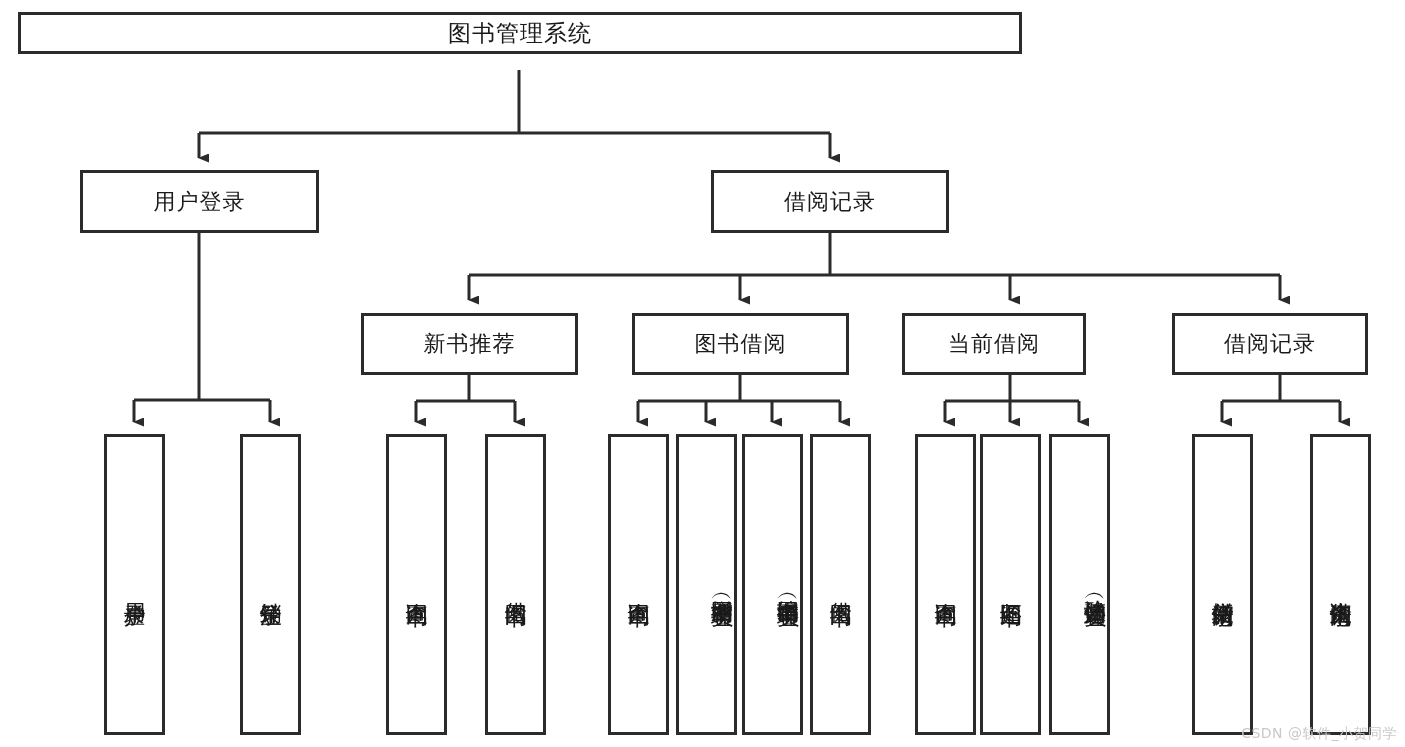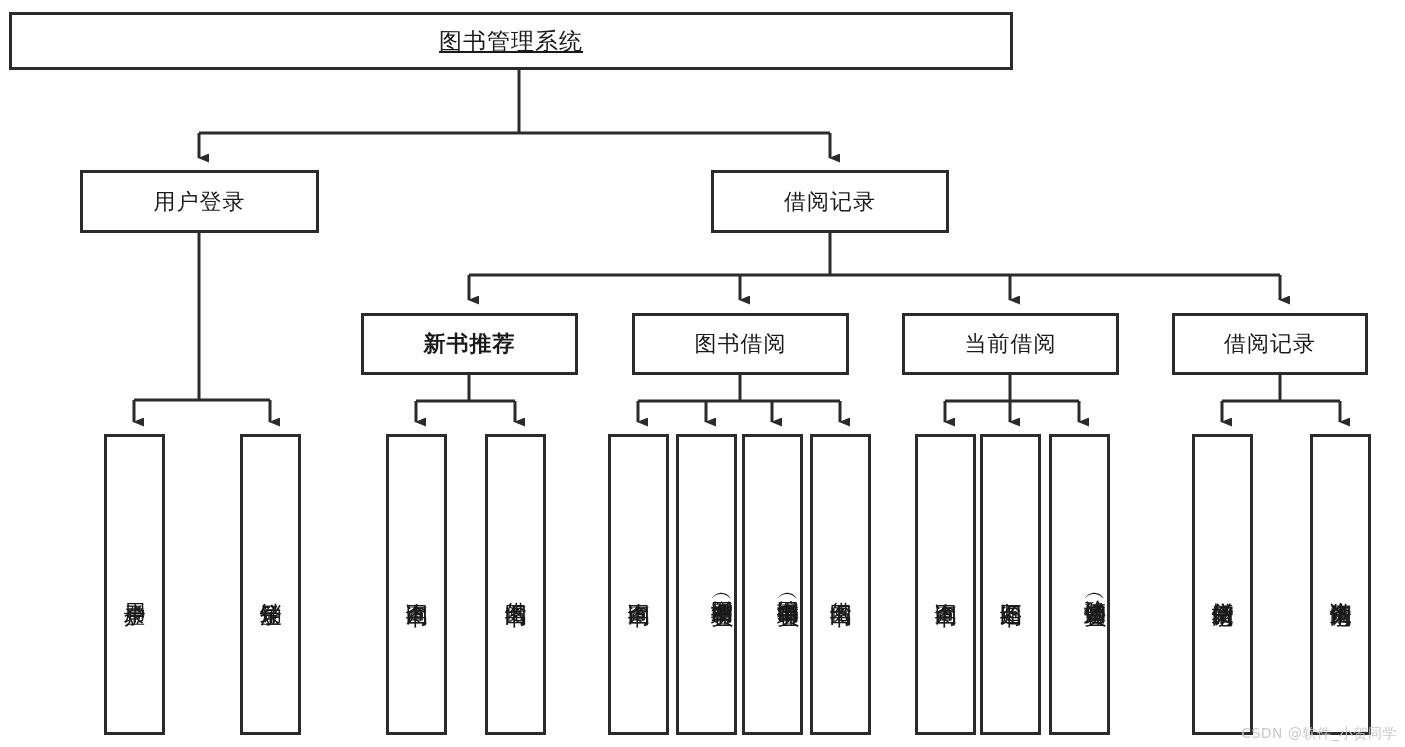--- a/index.html
+++ b/index.html
@@ -64,28 +64,28 @@
       <path d="M1010,401 L1010,422" marker-end="url(#arw)"></path>
       <path d="M1079,401 L1079,422" marker-end="url(#arw)"></path>
 
       <path d="M1280,375 L1280,401"></path>
       <path d="M1222,401 L1340,401"></path>
       <path d="M1222,401 L1222,422" marker-end="url(#arw)"></path>
       <path d="M1340,401 L1340,422" marker-end="url(#arw)"></path>
     </g>
   </svg>
 
-  <div class="node horiz" id="root" style="left:9px;top:12px;width:1004px;height:58px;text-decoration:underline;">图书管理系统</div>
+  <div class="node horiz" id="root" style="left:18px;top:12px;width:1004px;height:42px;">图书管理系统</div>
 
   <div class="node horiz" style="left:80px;top:170px;width:239px;height:63px;">用户登录</div>
   <div class="node horiz" style="left:711px;top:170px;width:238px;height:63px;">借阅记录</div>
 
-  <div class="node horiz" style="left:361px;top:313px;width:217px;height:62px;font-weight:bold;">新书推荐</div>
+  <div class="node horiz" style="left:361px;top:313px;width:217px;height:62px;">新书推荐</div>
   <div class="node horiz" style="left:632px;top:313px;width:217px;height:62px;text-align:center;">图书借阅</div>
-  <div class="node horiz" style="left:902px;top:313px;width:217px;height:62px;">当前借阅</div>
+  <div class="node horiz" style="left:902px;top:313px;width:184px;height:62px;">当前借阅</div>
   <div class="node horiz" style="left:1172px;top:313px;width:196px;height:62px;">借阅记录</div>
 
   <div class="node vert mid" style="left:104px;top:434px;width:61px;height:301px;">用户登录</div>
   <div class="node vert mid" style="left:240px;top:434px;width:61px;height:301px;">注销登录</div>
 
   <div class="node vert mid" style="left:386px;top:434px;width:61px;height:301px;">查询图书</div>
   <div class="node vert mid" style="left:485px;top:434px;width:61px;height:301px;">借阅图书</div>
 
   <div class="node vert mid" style="left:608px;top:434px;width:61px;height:301px;">查询图书</div>
   <div class="node vert" style="left:676px;top:434px;width:61px;height:301px;">新增图书（管理员）</div>

